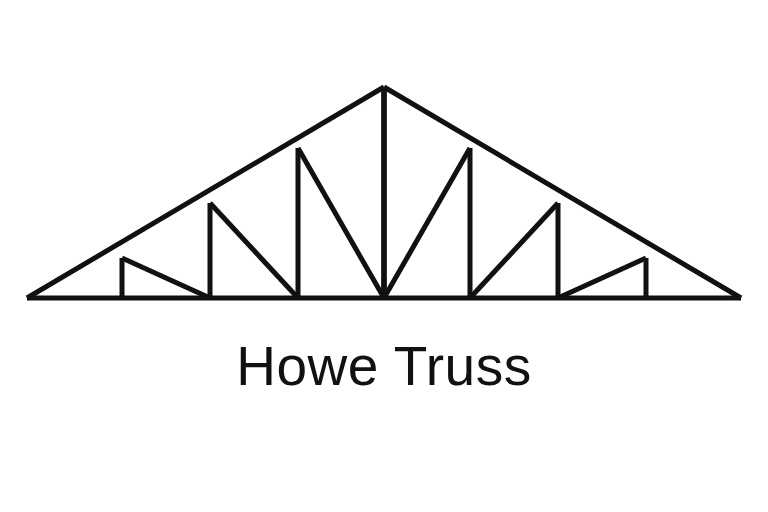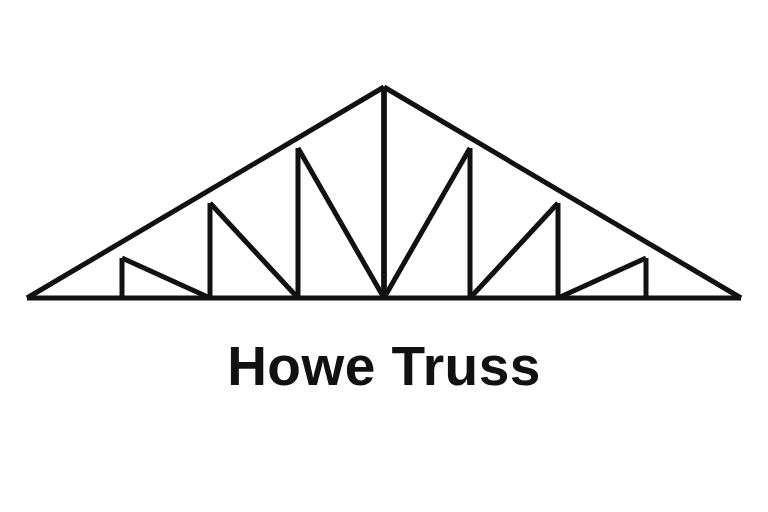--- a/index.html
+++ b/index.html
@@ -28,21 +28,21 @@
     height: 512px;
     display: block;
   }
   .caption {
     position: absolute;
     left: 0;
     top: 336px;
     width: 768px;
     text-align: center;
     font-family: "Liberation Sans", sans-serif;
-    font-weight: bold;
+    font-weight: normal;
     font-size: 55px;
     line-height: 60px;
     letter-spacing: 0.5px;
     color: #111111;
     white-space: nowrap;
     user-select: none;
   }
 </style>
 </head>
 <body>

